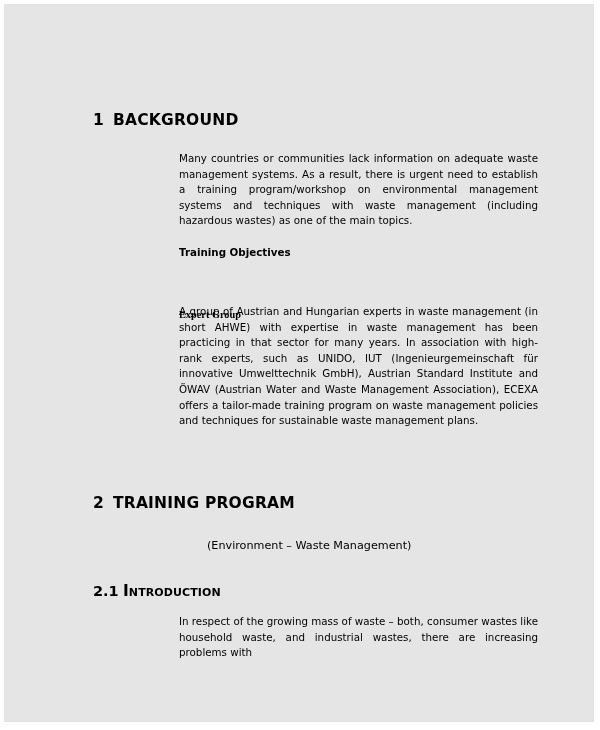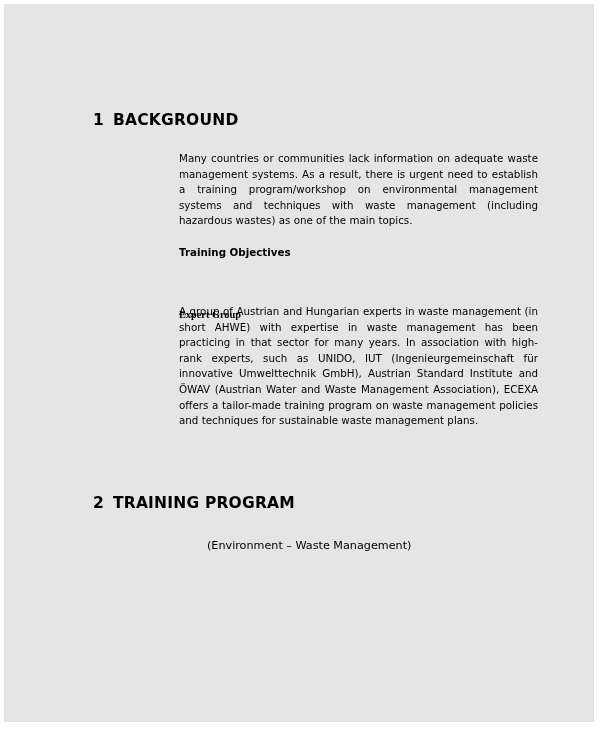--- a/index.html
+++ b/index.html
@@ -133,16 +133,22 @@
     <div class="block" id="exp-para">
       <p>A group of Austrian and Hungarian experts in waste management (in short AHWE) with expertise in waste management has been practicing in that sector for many years. In association with high-rank experts, such as UNIDO, IUT (Ingenieurgemeinschaft für innovative Umwelttechnik GmbH), Austrian Standard Institute and ÖWAV (Austrian Water and Waste Management Association), ECEXA offers a tailor-made training program on waste management policies and techniques for sustainable waste management plans.</p>
     </div>
 
     <div class="h1" id="h1-training">
       <span class="num">2</span><span>TRAINING PROGRAM</span>
     </div>
 
     <div class="plain" id="subtitle">(Environment – Waste Management)</div>
 
+    <div class="h2" id="h2-intro">
+      <span class="num">2.1</span><span class="smallcaps">Introduction</span>
+    </div>
 
+    <div class="block" id="intro-para">
+      <p>In respect of the growing mass of waste – both, consumer wastes like household waste, and industrial wastes, there are increasing problems with</p>
+    </div>
 
   </div>
 </div>
 
 </body></html>

